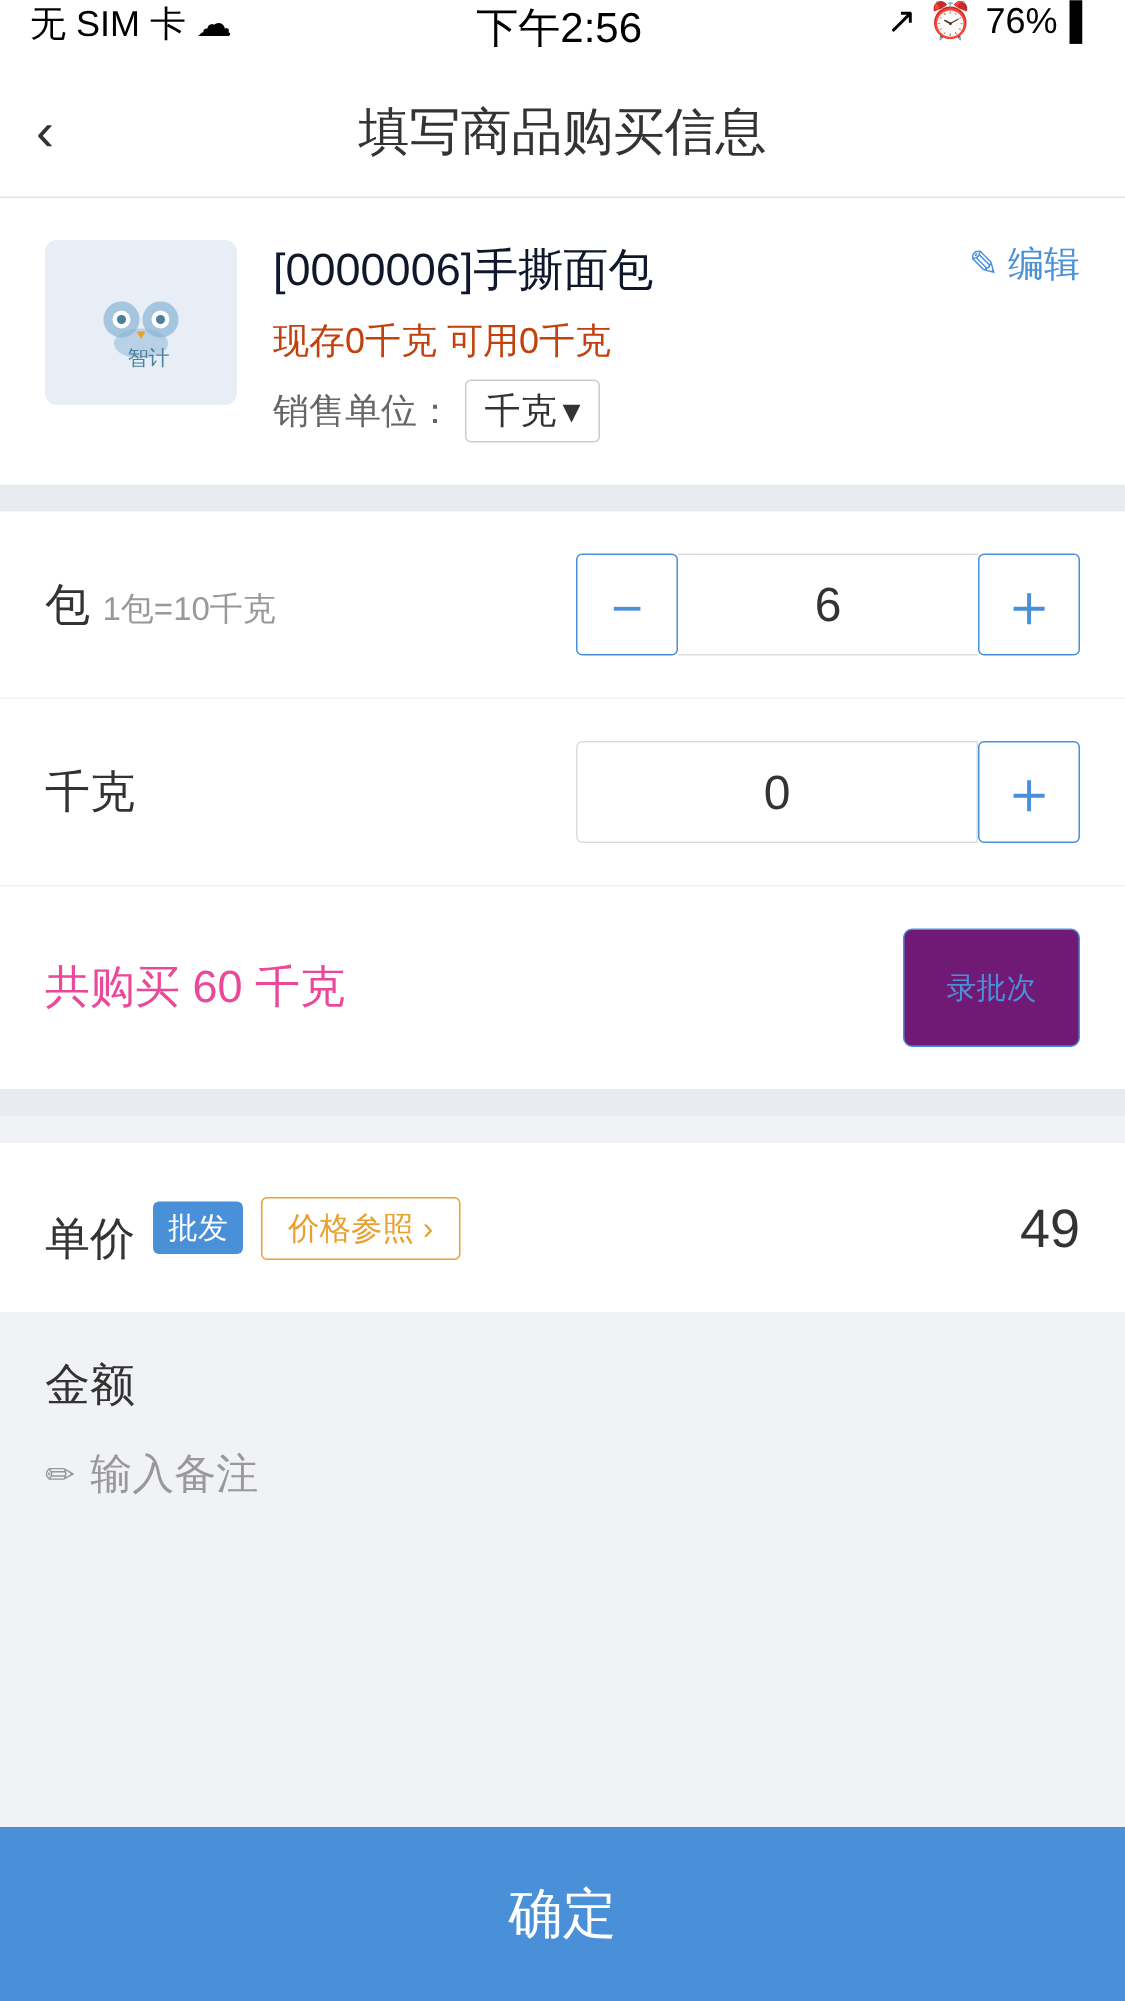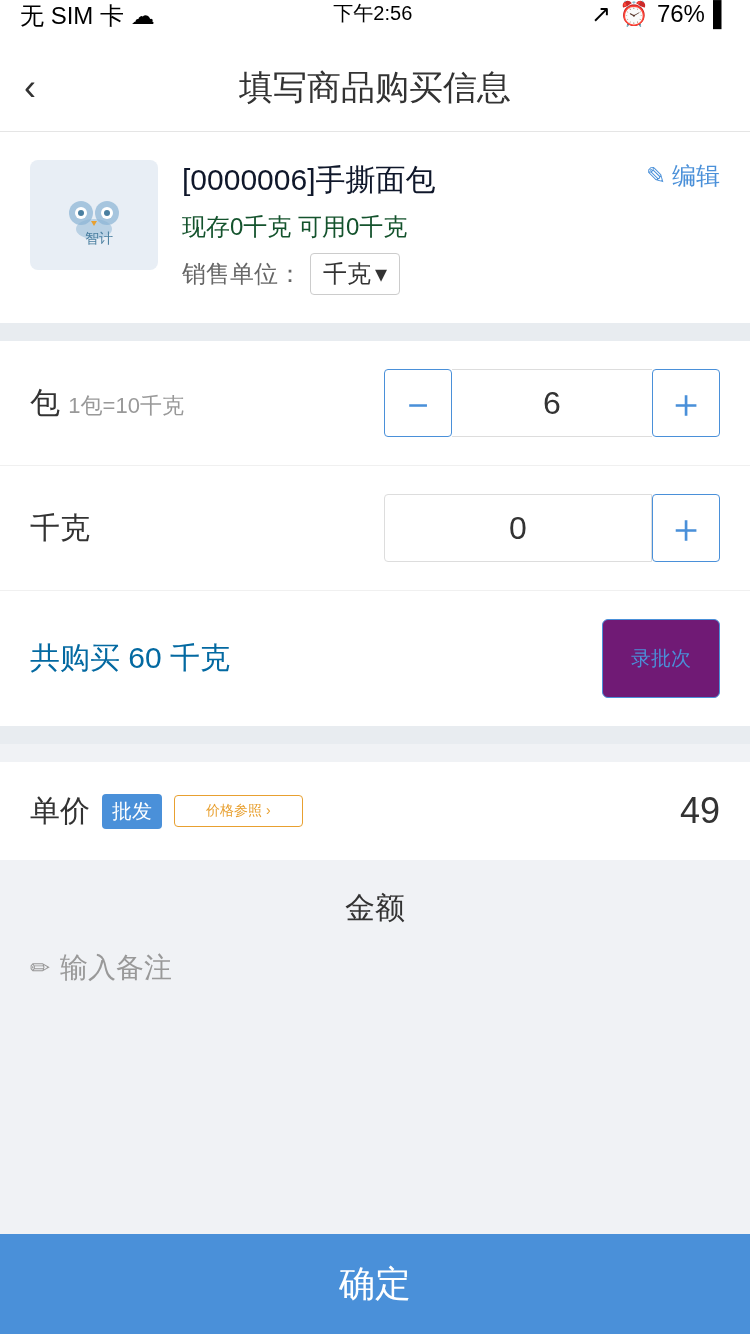--- a/index.html
+++ b/index.html
@@ -19,21 +19,21 @@
       height: 44px;
       background: #fff;
       display: flex;
       align-items: flex-start;
       justify-content: space-between;
       padding: 0 20px;
       font-size: 24px;
       color: #000;
     }
     .status-left { display: flex; align-items: center; gap: 10px; }
-    .status-center { font-size: 20px; font-weight: 500; }
+    .status-center { font-size: 28px; font-weight: 500; }
     .status-right { display: flex; align-items: center; gap: 8px; font-size: 24px; }
 
     
     .nav-bar {
       width: 750px;
       height: 88px;
       background: #fff;
       display: flex;
       align-items: center;
       justify-content: center;
@@ -67,21 +67,21 @@
       height: 110px;
       background: #e8eef5;
       border-radius: 8px;
       display: flex;
       align-items: center;
       justify-content: center;
       flex-shrink: 0;
     }
     .product-info { flex: 1; }
     .product-name { font-size: 30px; font-weight: 500; color: #0f172a; margin-bottom: 10px; }
-    .product-stock { font-size: 24px; color: #14532d; margin-bottom: 10px; }
+    .product-stock { font-size: 24px; color: #c2410c; margin-bottom: 10px; }
     .product-unit { font-size: 24px; color: #666; display: flex; align-items: center; gap: 8px; }
     .unit-select {
       border: 1px solid #ccc;
       border-radius: 4px;
       padding: 4px 12px;
       font-size: 24px;
       color: #333;
       background: #fff;
       display: inline-flex;
       align-items: center;
@@ -168,21 +168,21 @@
     
     .total-row {
       background: #fff;
       padding: 28px 30px;
       display: flex;
       align-items: center;
       justify-content: space-between;
     }
     .total-label {
       font-size: 30px;
-      color: #0369a1;
+      color: #ec4899;
     }
     .batch-btn {
       border: 1px solid #4a90d9;
       border-radius: 6px;
       padding: 25px 28px;
       font-size: 20px;
       color: #4a90d9;
       background: #701a75;
       cursor: pointer;
     }
@@ -196,70 +196,69 @@
     .price-row {
       display: flex;
       align-items: center;
       justify-content: space-between;
     }
     .price-left {
       display: flex;
       align-items: center;
       gap: 12px;
     }
-    .price-label { font-size: 30px; color: #333; }
+    .price-label { font-size: 30px; color: #333; margin-top: 16px; }
     .badge-pifa {
       background: #4a90d9;
       color: #fff;
       font-size: 20px;
       padding: 4px 10px;
       border-radius: 4px;
     }
     .price-ref-btn {
       border: 1px solid #e8a030;
       border-radius: 4px;
-      padding: 6px 31px;
-      font-size: 14px;
+      padding: 6px 17px;
+      font-size: 21px;
       color: #e8a030;
       background: #fff;
       display: flex;
       align-items: center;
       gap: 4px;
       cursor: pointer;
     }
     .price-value { font-size: 36px; color: #333; font-weight: 400; }
 
     
     .amount-section {
       background: #f0f2f5;
       padding: 28px 30px 0 30px;
     }
     .amount-row {
       display: flex;
       align-items: center;
       gap: 16px;
       padding-bottom: 20px;
-      flex-direction: column;
     }
     .amount-label { font-size: 30px; color: #333; }
     .amount-value { font-size: 48px; font-weight: 500; color: #333; }
     .remark-row {
       display: flex;
       align-items: center;
       gap: 10px;
       padding-bottom: 24px;
     }
     .remark-text { font-size: 28px; color: #999; }
 
     
     .bottom-bar {
       position: fixed;
       bottom: 0;
       width: 750px;
-      height: 100px;
+      height: 116px;
       background: #4a90d9;
       display: flex;
       align-items: center;
       justify-content: center;
       cursor: pointer;
     }
     .confirm-btn-text {
       font-size: 36px;
       color: #fff;
       font-weight: 500;

